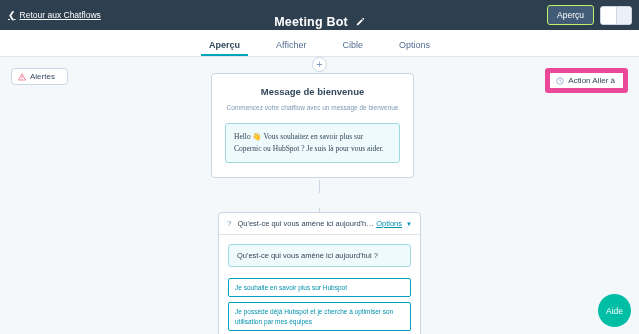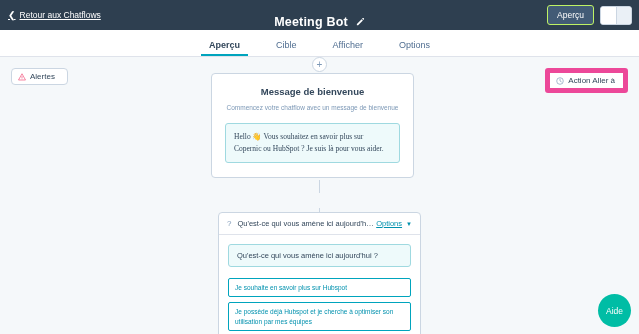--- a/index.html
+++ b/index.html
@@ -309,22 +309,22 @@
       <button class="btn-apercu">Aperçu</button>
       <div class="toggle-group">
         <div class="toggle-half"></div>
         <div class="toggle-half alt"></div>
       </div>
     </div>
   </div>
 
   <div class="navbar">
     <div class="nav-tab active">Aperçu</div>
+    <div class="nav-tab">Afficher</div>
     <div class="nav-tab">Cible</div>
-    <div class="nav-tab">Afficher</div>
     <div class="nav-tab">Options</div>
   </div>
 
   <div class="canvas">
 
     <div class="alert-pill">
       <span class="warn-icon">
         <svg width="8" height="8" viewBox="0 0 16 16" aria-hidden="true">
           <path d="M8 1.5l7 12.5H1L8 1.5z" fill="none" stroke="#f2547d" stroke-width="1.4"></path>
           <rect x="7.3" y="6" width="1.4" height="4" fill="#f2547d"></rect>

